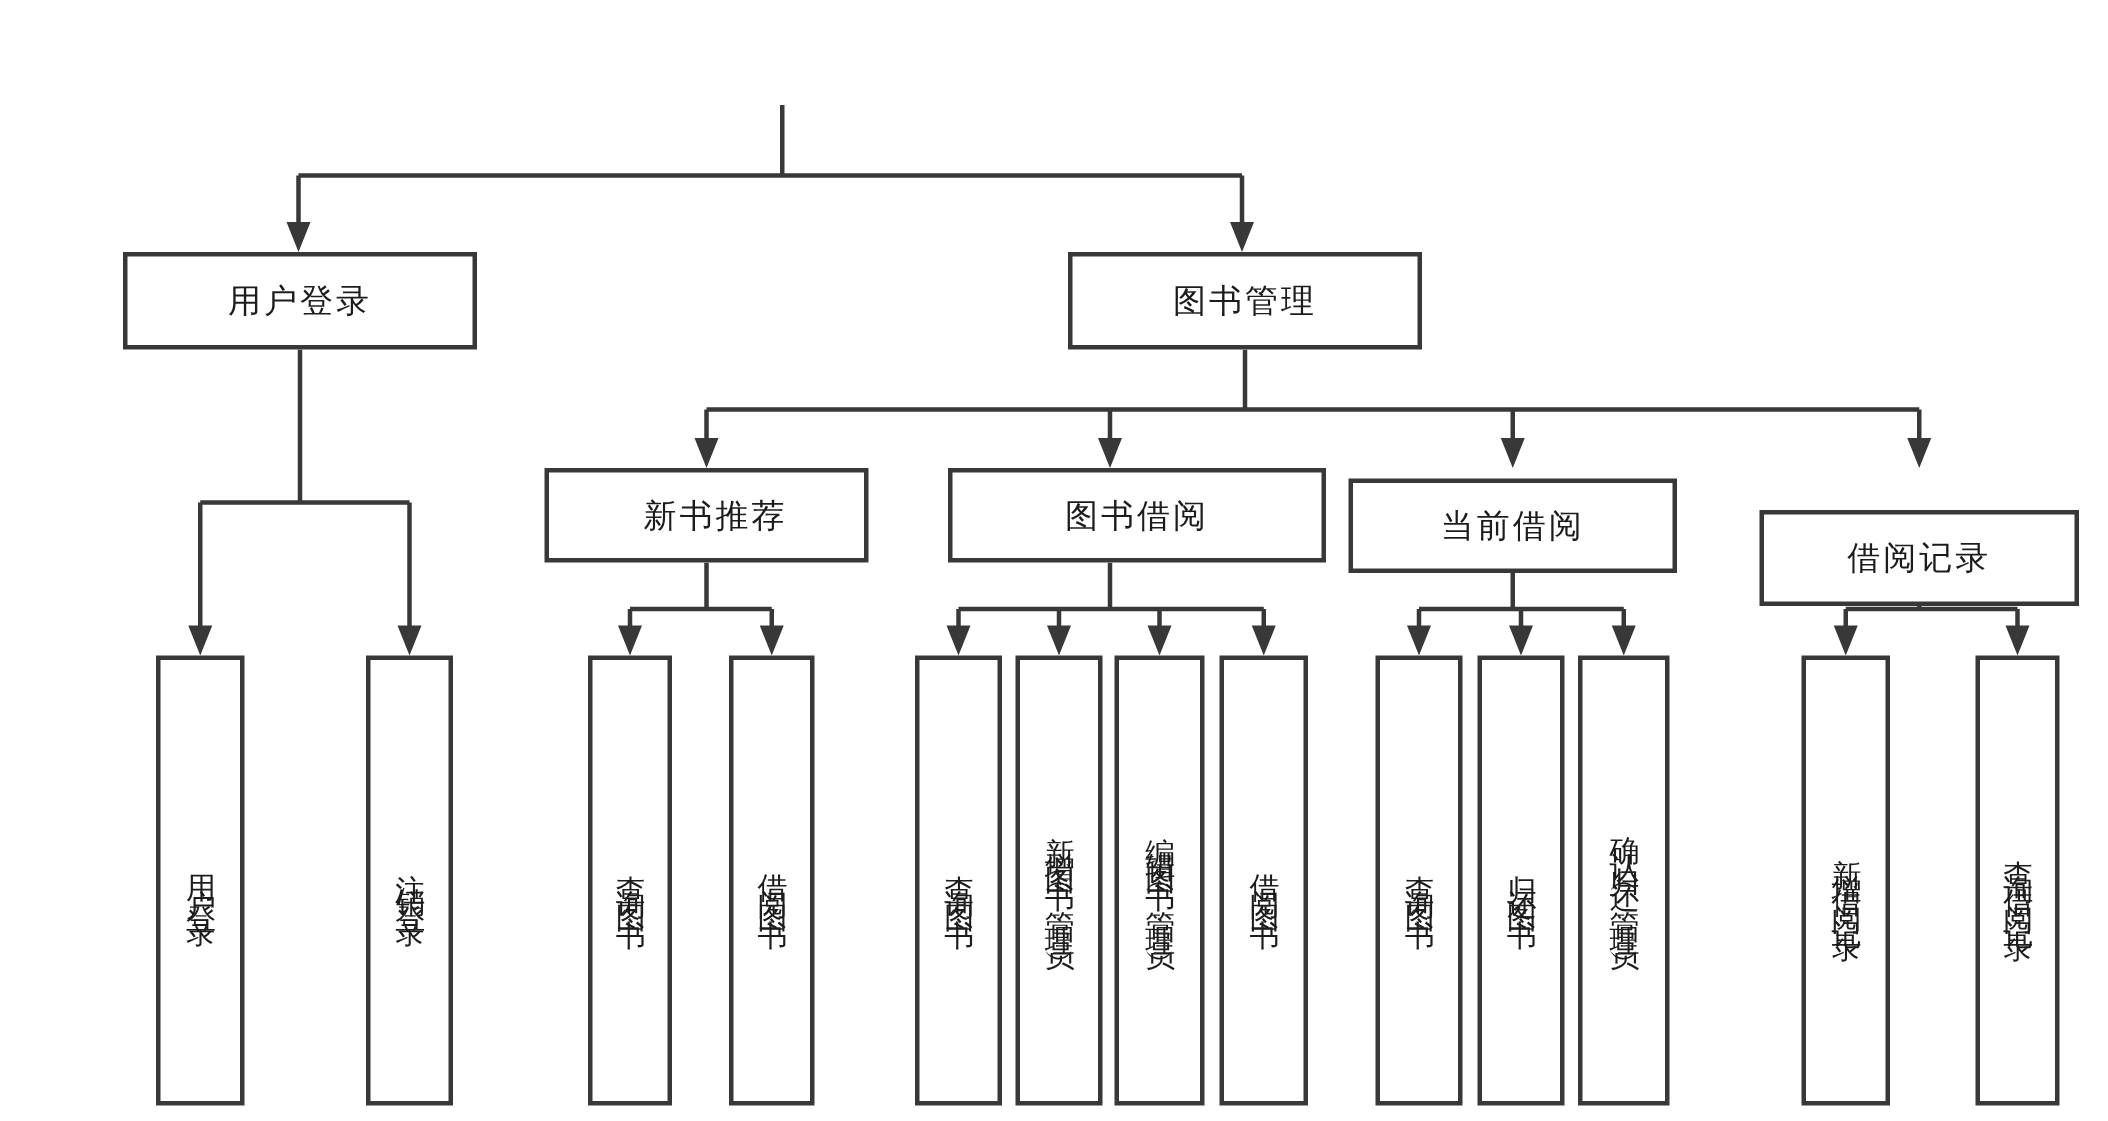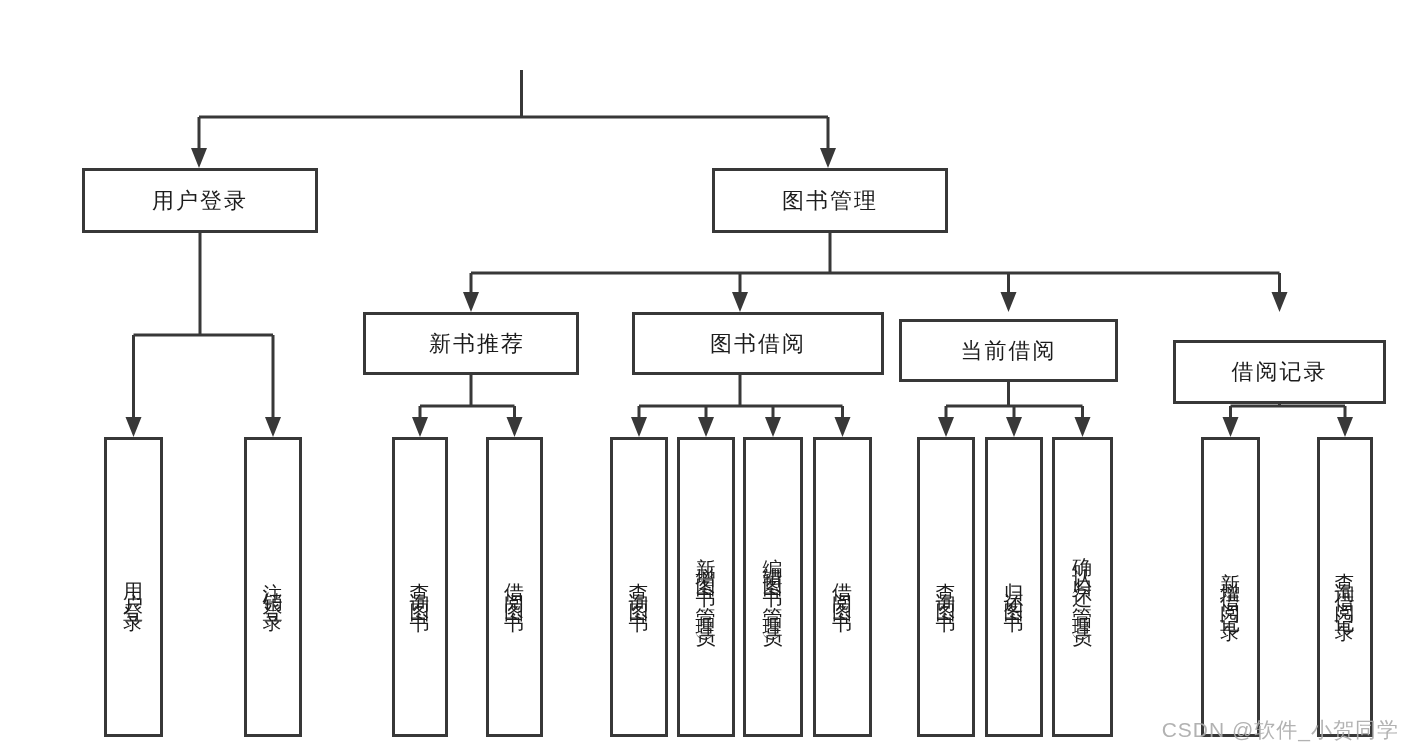--- a/index.html
+++ b/index.html
@@ -149,15 +149,14 @@
     <span class="v-label">确认归还（管理员）</span>
   </div>
 
   <div class="node" style="left:1201px;top:437px;width:59px;height:300px;">
     <span class="v-label">新增借阅记录</span>
   </div>
   <div class="node" style="left:1317px;top:437px;width:56px;height:300px;">
     <span class="v-label">查询借阅记录</span>
   </div>
 
-  <div class="watermark">CSDN @软件_小贺同学</div>
 
 </div>
 
 </body></html>

